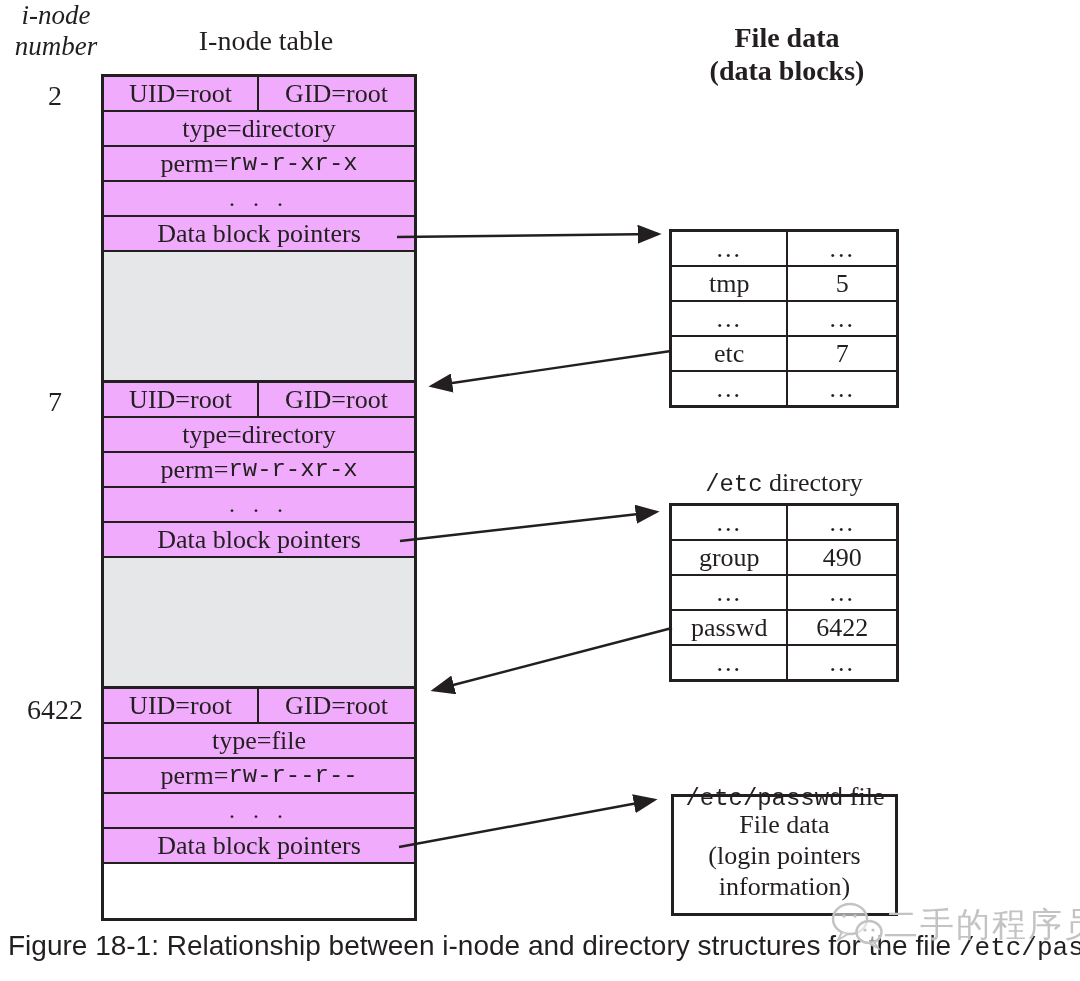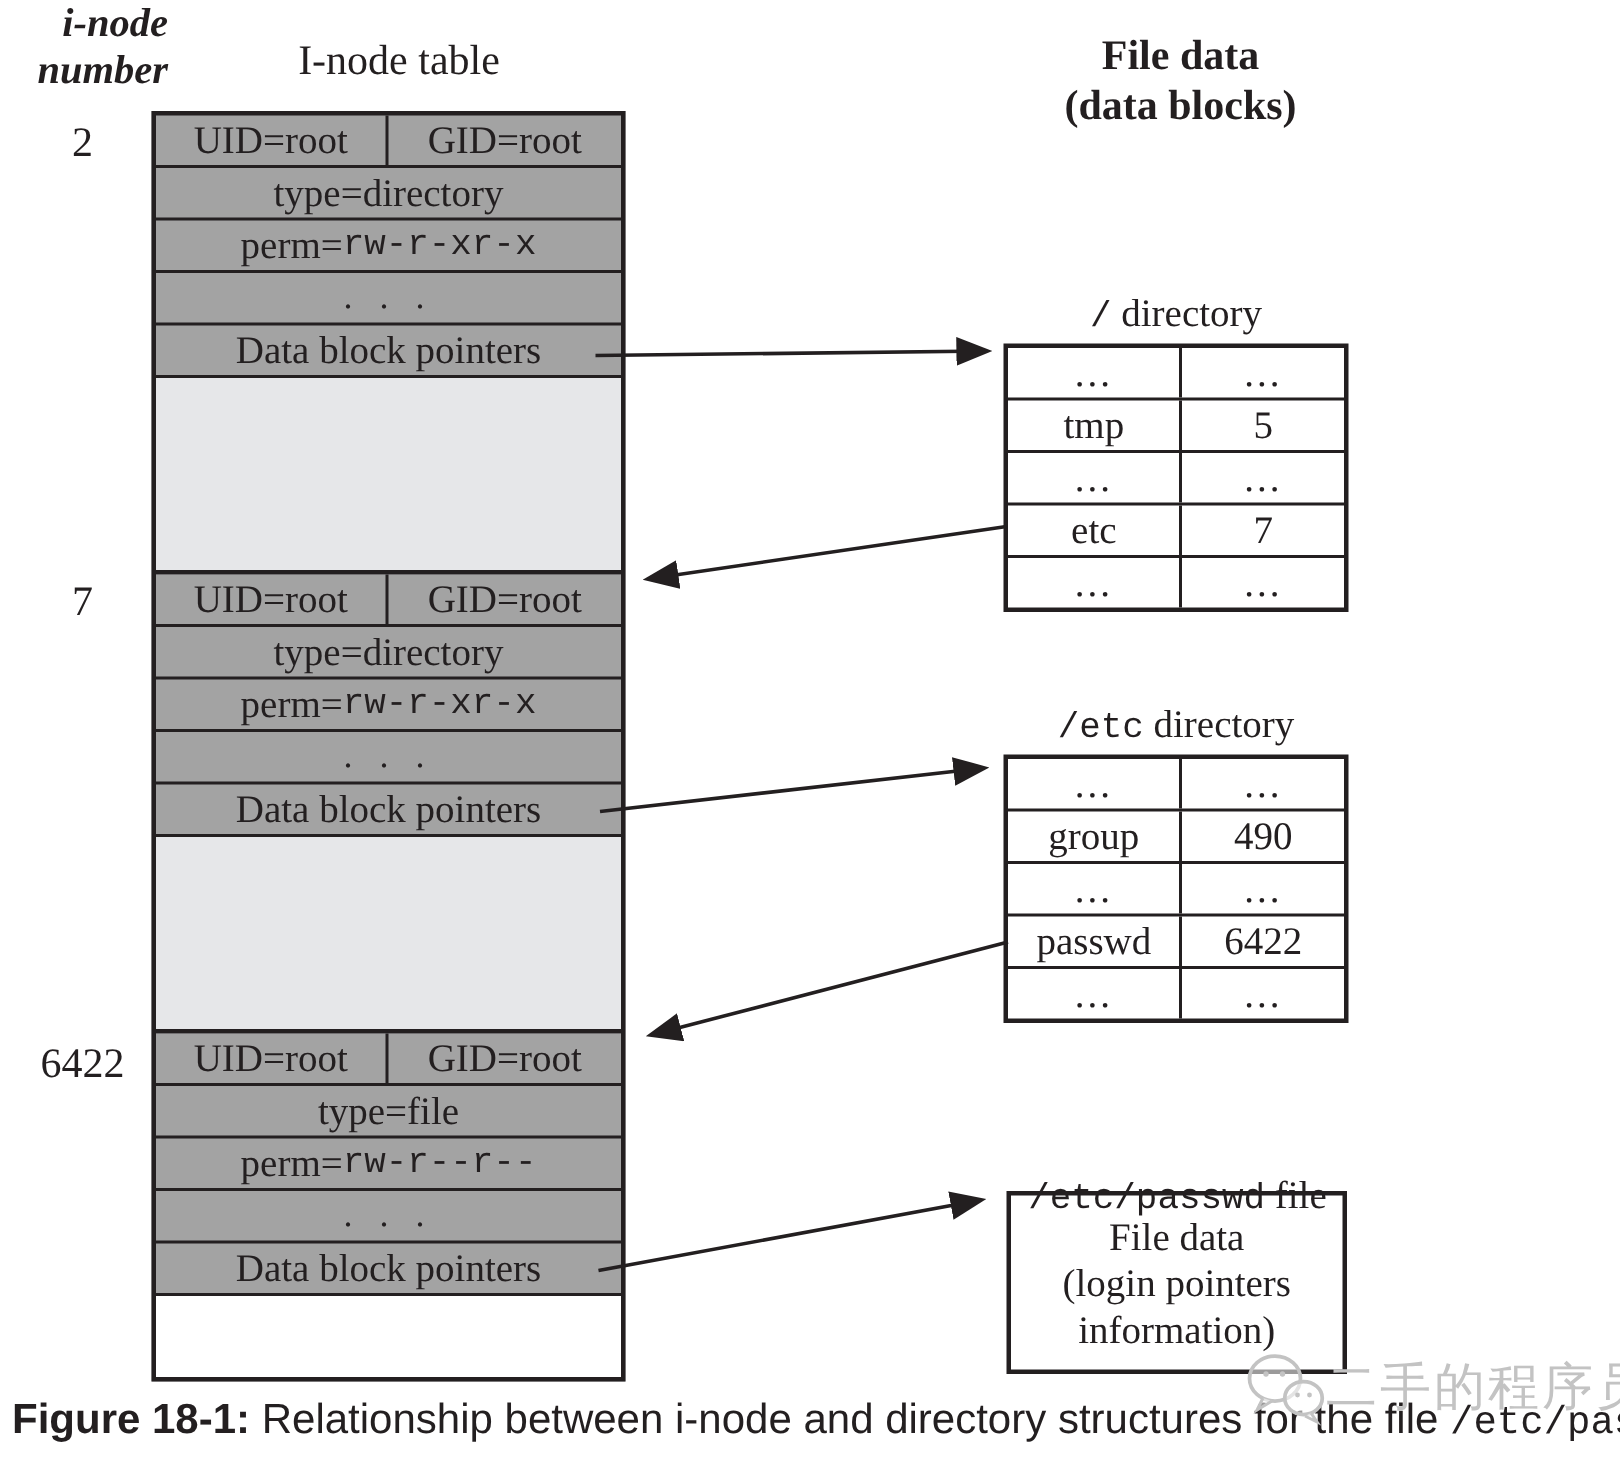--- a/index.html
+++ b/index.html
@@ -12,23 +12,23 @@
     font-family: "Liberation Serif", serif;
     color: #231f20;
     overflow: hidden;
   }
   .mono { font-family: "Liberation Mono", "DejaVu Sans Mono", monospace; font-size: 0.92em; }
   .abs { position: absolute; }
 
   
   .inode-num-label {
     left: 0; top: 6; width: 112px;
-    text-align: right;
+    text-align: center;
     font-style: italic;
-    font-size: 27px; line-height: 31px; font-weight: bold;
+    font-size: 27px; line-height: 31px;
   }
   .inode-table-title {
     left: 101px; top: 25px; width: 330px;
     text-align: center;
     font-weight: normal; font-size: 28px;
   }
   .file-data-title {
     left: 655px; top: 21px; width: 264px;
     text-align: center;
     font-weight: bold; font-size: 28px; line-height: 33px;
@@ -38,21 +38,21 @@
   .inode-num {
     left: 3px; width: 104px;
     text-align: center;
     font-size: 28px;
   }
 
   
   .inode-table {
     left: 101px; top: 74px; width: 316px; height: 847px;
     border: 3px solid #231f20;
-    background: #a3a3a3;
+    background: #f0abfc;
     display: flex; flex-direction: column;
     font-size: 26px;
   }
   .row {
     height: 35px;
     border-bottom: 2px solid #231f20;
     display: flex; align-items: center; justify-content: center;
     line-height: 33px;
   }
   .row.split { padding: 0; }
@@ -103,21 +103,21 @@
     pointer-events: none;
   }
 
   
   .caption {
     left: 8px; top: 930px; width: 1068px;
     font-family: "Liberation Sans", sans-serif;
     font-size: 28px;
     white-space: nowrap;
   }
-  .caption .bold { font-weight: bold; }
+  .caption .bold { font-weight: normal; }
   .caption .mono { font-size: 26px; }
 
   
   .watermark {
     left: 828px; top: 899px;
     display: flex; align-items: center;
     color: #c3c3c3;
     z-index: 5;
   }
   .watermark-text {
@@ -182,21 +182,20 @@
     <div class="row">type=file</div>
     <div class="row">
         <span>perm=</span>
         <span class="mono">rw-r--r--</span>
       </div>
     <div class="row dots">. . .</div>
     <div class="row">Data block pointers</div>
     <div class="filler white"></div>
   </div>
 
-  <div class="abs dir-label" style="left:669px; top:194px;"><span class="mono">/</span><span> directory</span></div>
   <div class="abs dir-table" style="left:669px; top:229px;">
     <div class="drow">
       <div class="dcell name dots">...</div>
       <div class="dcell num dots">...</div>
     </div>
     <div class="drow">
       <div class="dcell name">tmp</div>
       <div class="dcell num">5</div>
     </div>
     <div class="drow">

